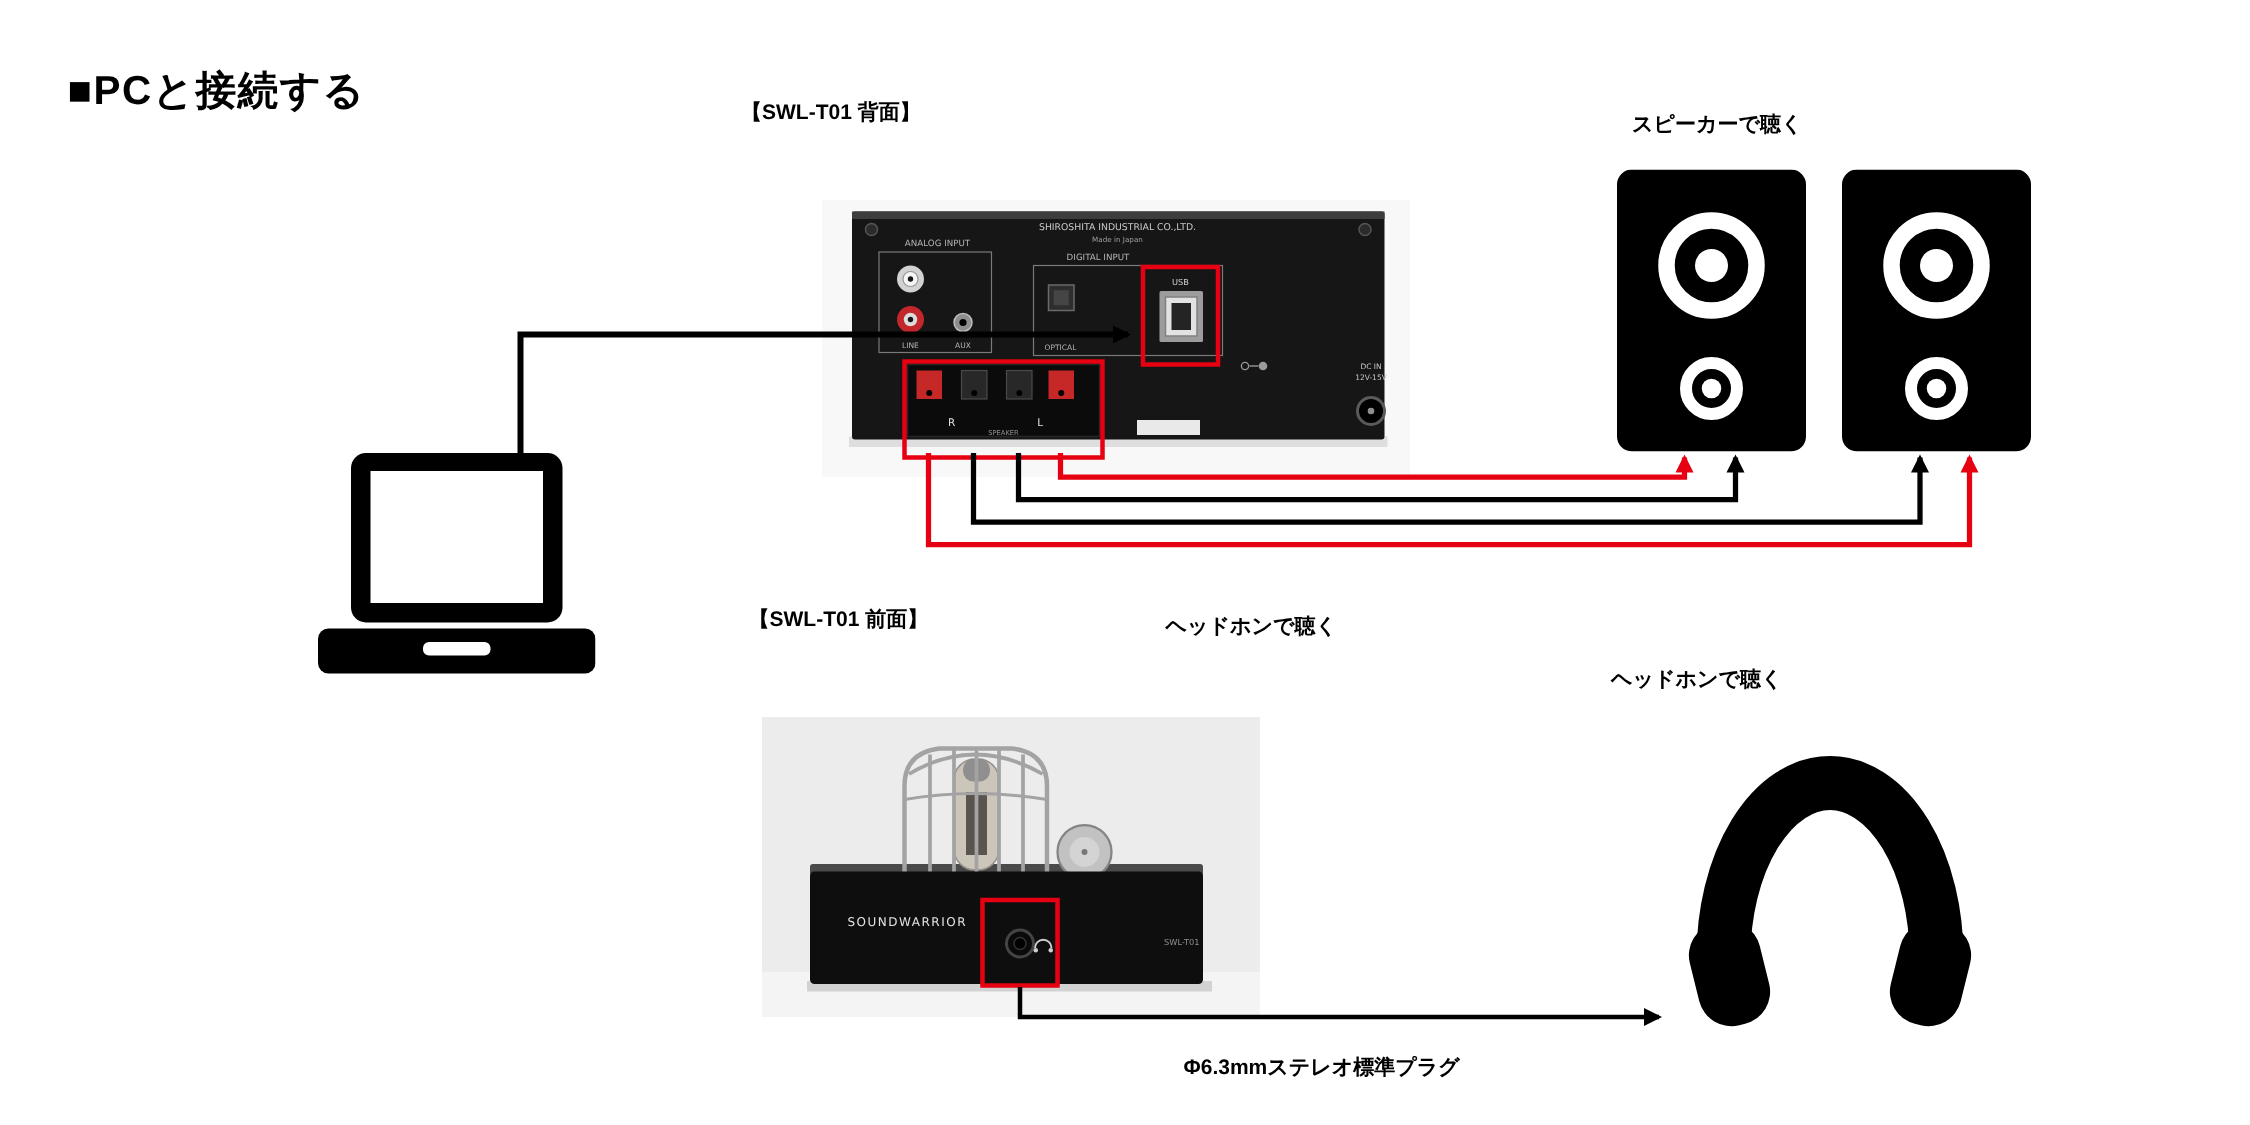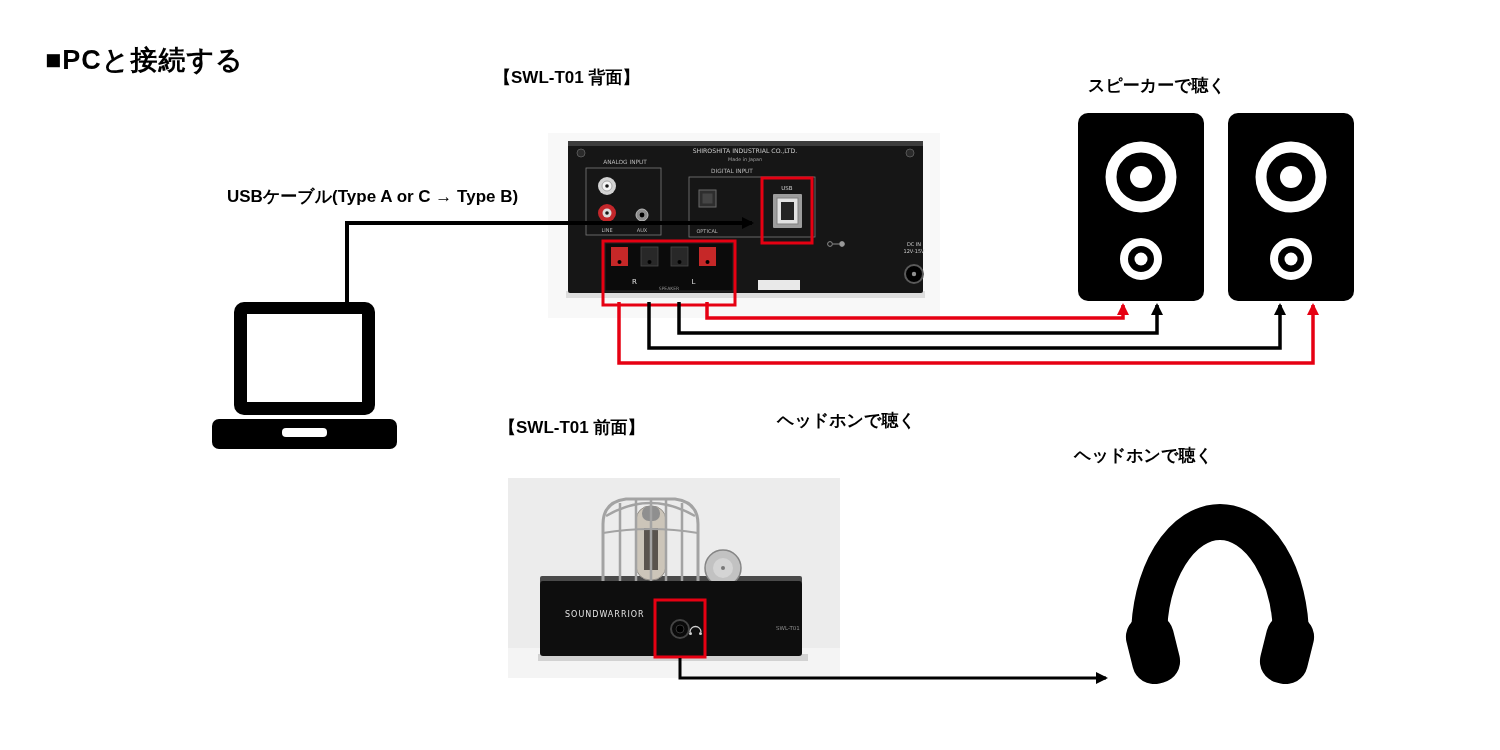--- a/index.html
+++ b/index.html
@@ -4,43 +4,43 @@
 <style>
   * { margin:0; padding:0; box-sizing:border-box; }
   html,body { background:#ffffff; }
   .canvas {
     position:relative; width:1500px; height:750px; background:#ffffff;
     overflow:hidden; font-family:"Liberation Sans","DejaVu Sans",sans-serif;padding-left:43px;
   }
   .abs { position:absolute; }
   .t { position:absolute; font-weight:bold; color:#000; white-space:nowrap; }
   .title { font-size:27px; letter-spacing:1px; }
-  .lbl { font-size:17px;text-align:center; }
+  .lbl { font-size:14px;text-align:center; }
   svg { display:block; }
   svg text { font-family:"DejaVu Sans","Liberation Sans",sans-serif; }
   .wire { fill:none; }
   .blk { stroke:#000000; }
   .red { stroke:#e60012; }
   .w4 { stroke-width:4; }
   .w35 { stroke-width:3.5; }
   .w3 { stroke-width:3; }
   #wires { pointer-events:none; z-index:5; }
 </style>
 </head>
 <body>
 
 <div class="canvas">
 
   <div class="t title" style="left:45px;top:42px">■PCと接続する</div>
   <div class="t lbl" style="left:494px;top:66px">【SWL-T01 背面】</div>
   <div class="t lbl" style="left:1088px;top:74px">スピーカーで聴く</div>
-  <div class="t lbl" style="left:227px;top:185px">USBケーブル(Type A or C → Type B)</div>
-  <div class="t lbl" style="left:499px;top:416px">【SWL-T01 前面】</div>
+  <div class="t lbl" style="left:499px;top:404px">【SWL-T01 前面】</div>
   <div class="t lbl" style="left:777px;top:409px">ヘッドホンで聴く</div>
   <div class="t lbl" style="left:1074px;top:444px">ヘッドホンで聴く</div>
+  <div class="t lbl" style="left:789px;top:703px">Φ6.3mmステレオ標準プラグ</div>
 
   <svg class="abs" style="left:212px;top:300px" width="185" height="152" viewBox="0 0 185 152">
     <rect x="22" y="2" width="141" height="113" rx="10" fill="#000"></rect>
     <rect x="35" y="14" width="115" height="88" fill="#fff"></rect>
     <rect x="0" y="119" width="185" height="30" rx="7" fill="#000"></rect>
     <rect x="70" y="128" width="45" height="9" rx="4" fill="#fff"></rect>
   </svg>
 
   <svg class="abs" style="left:548px;top:133px" width="392" height="185" viewBox="0 0 392 185">
     <rect x="0" y="0" width="392" height="185" fill="#f8f8f8"></rect>

